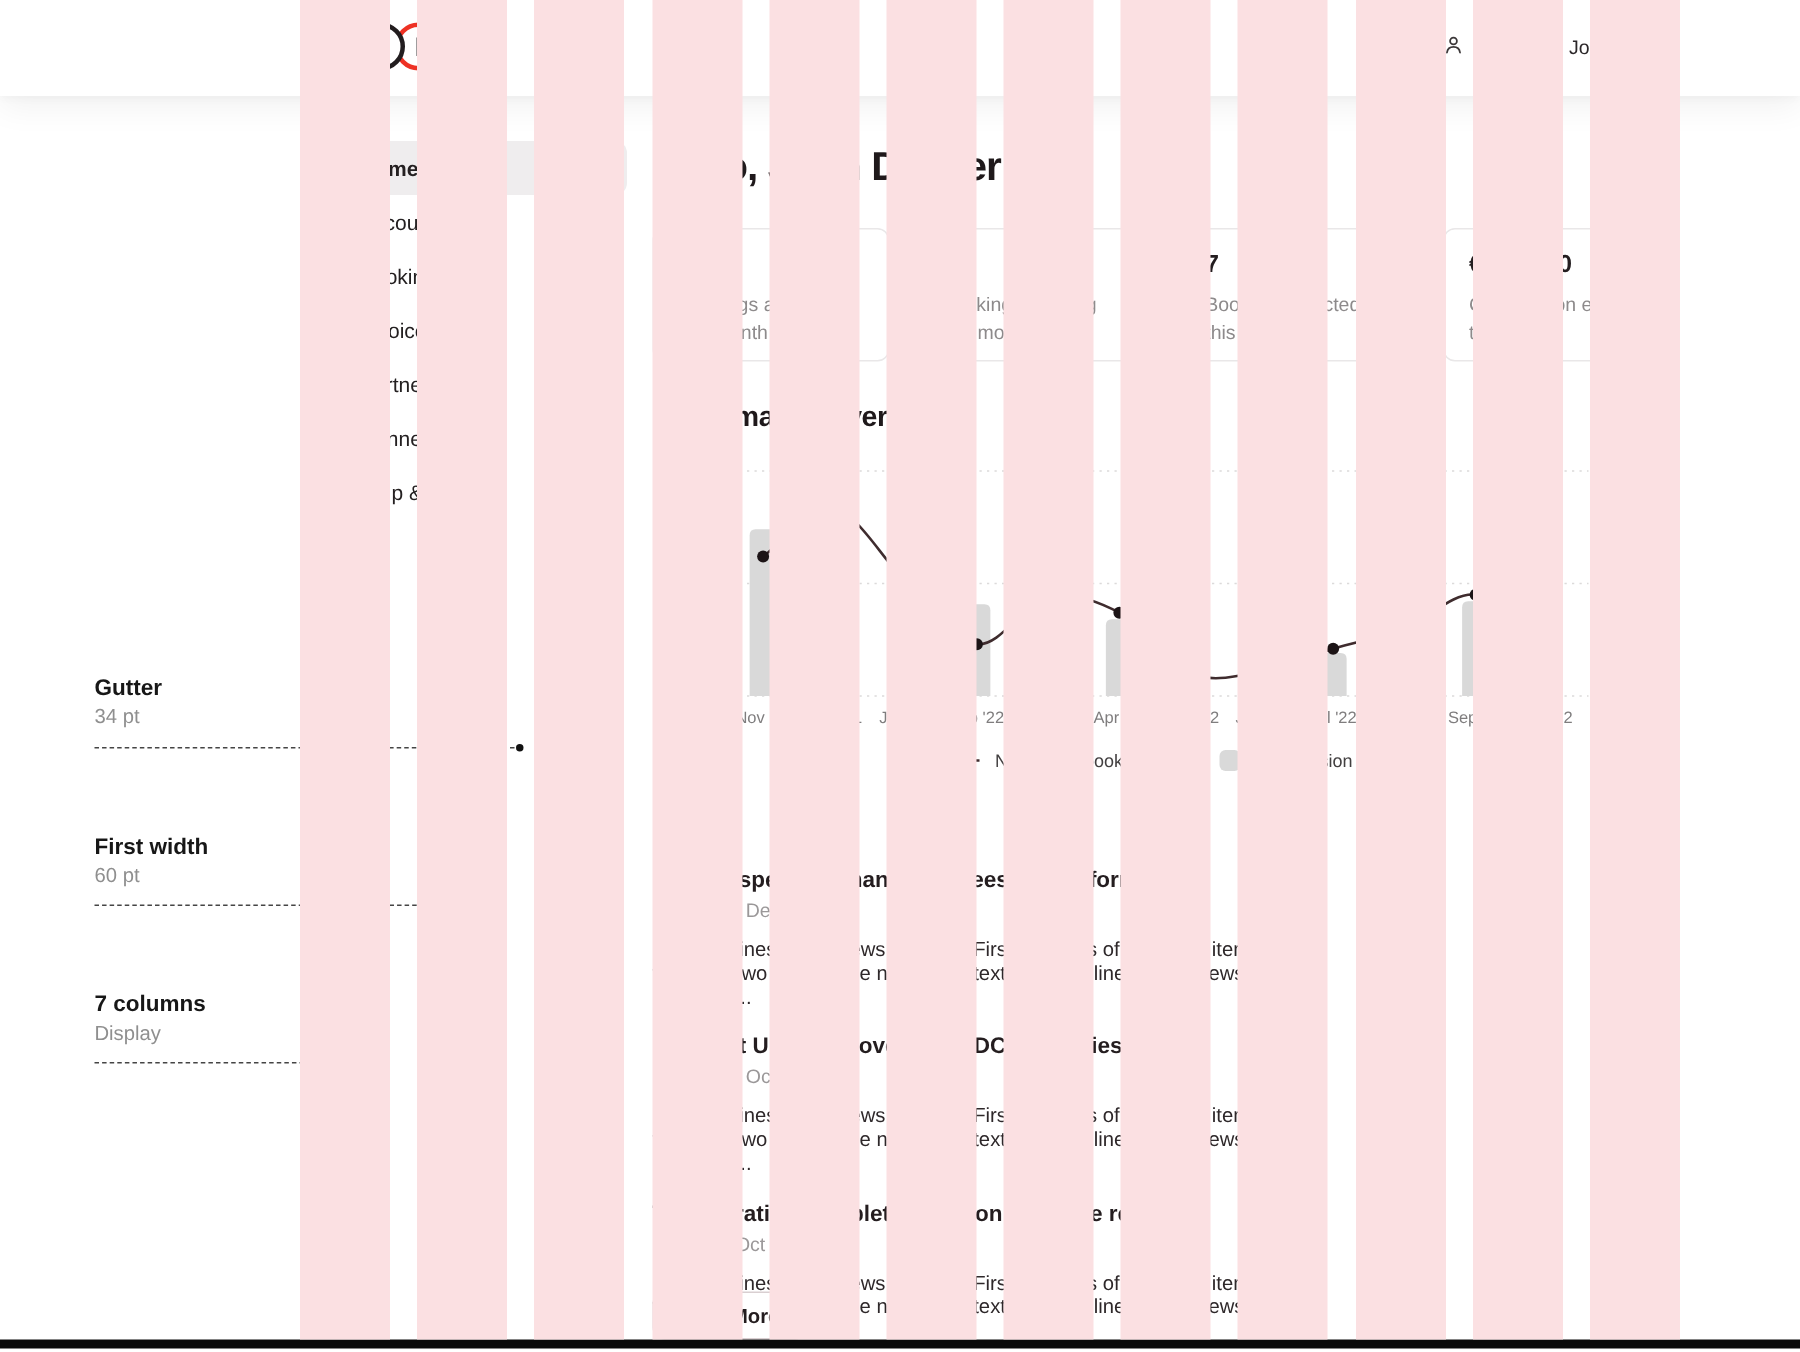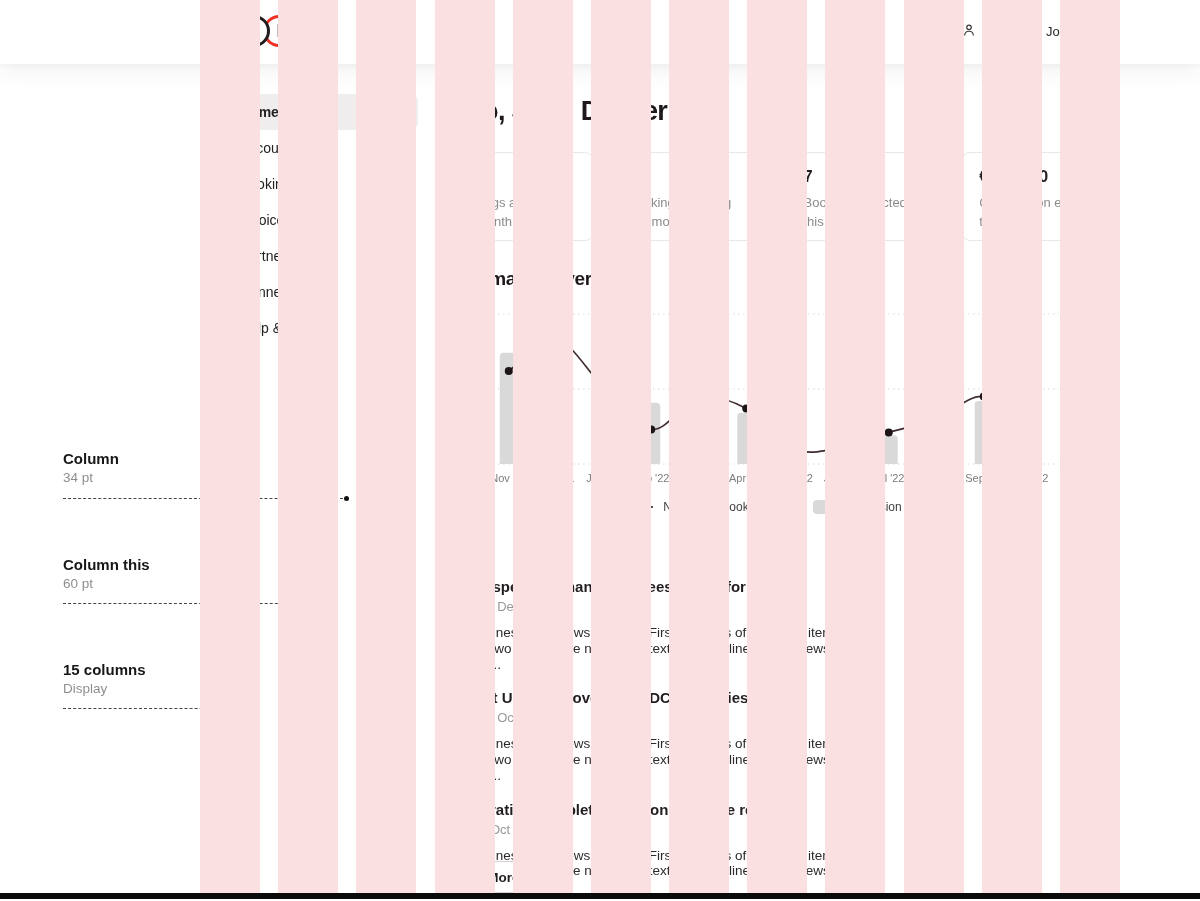--- a/index.html
+++ b/index.html
@@ -262,37 +262,37 @@
       <div class="news-item-body">First two lines of the news item text First two lines of the news item text First two lines of the news item text First two lines of the news item text ...</div>
       <span class="news-chevron"><svg width="14" height="14" viewBox="0 0 14 14" fill="none" stroke="#8f8c8d" stroke-width="1.6" stroke-linecap="round" stroke-linejoin="round">
             <path d="M3 5l4 4 4-4"></path>
           </svg></span>
     </div>
   </div>
 
   <button class="view-more">View More</button>
 
   <div class="anno anno-1">
-    <div class="anno-title">Column</div>
+    <div class="anno-title">Gutter</div>
     <div class="anno-sub">34 pt</div>
   </div>
   <div class="anno-line line-1">
       <span class="dot"></span>
     </div>
 
   <div class="anno anno-2">
-    <div class="anno-title">Column this</div>
+    <div class="anno-title">First width</div>
     <div class="anno-sub">60 pt</div>
   </div>
   <div class="anno-line line-2">
       <span class="dot"></span>
     </div>
 
   <div class="anno anno-3">
-    <div class="anno-title">15 columns</div>
+    <div class="anno-title">7 columns</div>
     <div class="anno-sub">Display</div>
   </div>
   <div class="anno-line line-3">
       <span class="dot"></span>
     </div>
 
   <div class="grid-overlay">
       <div class="grid-col" style="background: rgb(251, 224, 226);"></div>
       <div class="grid-col" style="background: rgb(251, 224, 226);"></div>
       <div class="grid-col" style="background: rgb(251, 224, 226);"></div>

